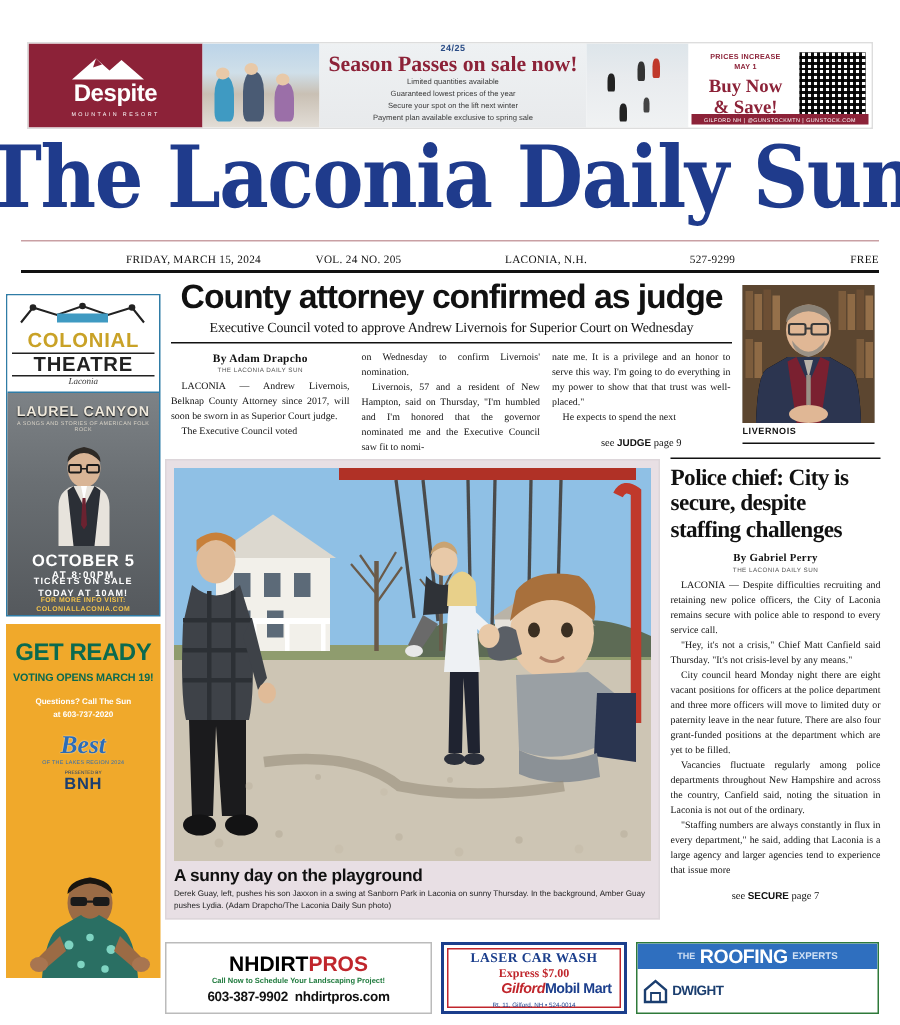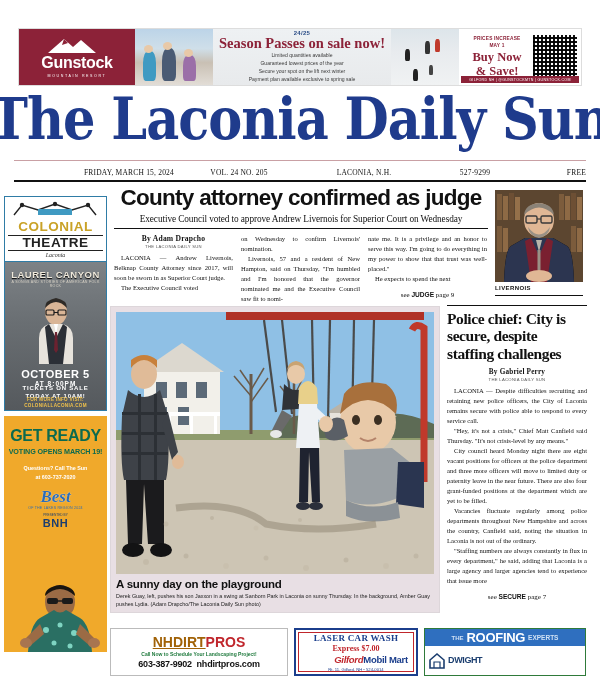--- a/index.html
+++ b/index.html
@@ -321,21 +321,21 @@
   
   .bottom-ads {
     position:absolute; left:110px; top:628px; width:478px;
     display:flex; gap:6px;
   }
   .ad-nhdirt {
     width:178px; height:48px; border:1px solid #bbb; background:#fff;
     display:flex; flex-direction:column; align-items:center; justify-content:center;
   }
   .nhd-logo { font-family:"Liberation Sans", sans-serif; font-weight:bold; font-size:14px; line-height:1; }
-  .nhd-logo .k { color:#a16207;text-decoration:underline; } .nhd-logo .r { color:#c0262c; }
+  .nhd-logo .k { color:#000000; } .nhd-logo .r { color:#c0262c; }
   .nhd-tag {
     font-family:"Liberation Sans", sans-serif; font-weight:bold;
     font-size:5px; color:#1f7a3d; margin-top:2px;
   }
   .nhd-phone {
     font-family:"Liberation Sans", sans-serif; font-weight:bold;
     font-size:9px; color:#111; margin-top:2px; letter-spacing:-0.2px;
   }
   .ad-carwash {
     width:124px; height:48px; border:2px solid #1b3e8c; background:#fff;
@@ -386,21 +386,21 @@
 <div class="page">
 
   <div class="gunstock-ad">
     <div class="gs-logo">
       <div class="gs-mtn">
         <svg width="74" height="18" viewBox="0 0 74 18">
           <path d="M8 17 L24 3 L33 11 L41 4 L56 17 Z" fill="#fff"></path>
           <path d="M24 3 L28 7 L22 9 Z" fill="#8c2238"></path>
         </svg>
       </div>
-      <div class="gs-name">Gunstock</div>
+      <div class="gs-name">Despite</div>
       <div class="gs-sub">MOUNTAIN RESORT</div>
     </div>
     <div class="gs-photo1">
       <div class="skier" style="left:8px;bottom:4px;width:13px;height:30px;background:#3f9ac2;"></div>
       <div class="skier" style="left:9px;bottom:32px;width:9px;height:8px;background:#e8c9a8;border-radius:50%;"></div>
       <div class="skier" style="left:27px;bottom:4px;width:14px;height:33px;background:#4a5b74;"></div>
       <div class="skier" style="left:28px;bottom:35px;width:9px;height:8px;background:#e8c9a8;border-radius:50%;"></div>
       <div class="skier" style="left:48px;bottom:4px;width:13px;height:26px;background:#9b6fa8;"></div>
       <div class="skier" style="left:49px;bottom:28px;width:9px;height:8px;background:#e8c9a8;border-radius:50%;"></div>
     </div>

